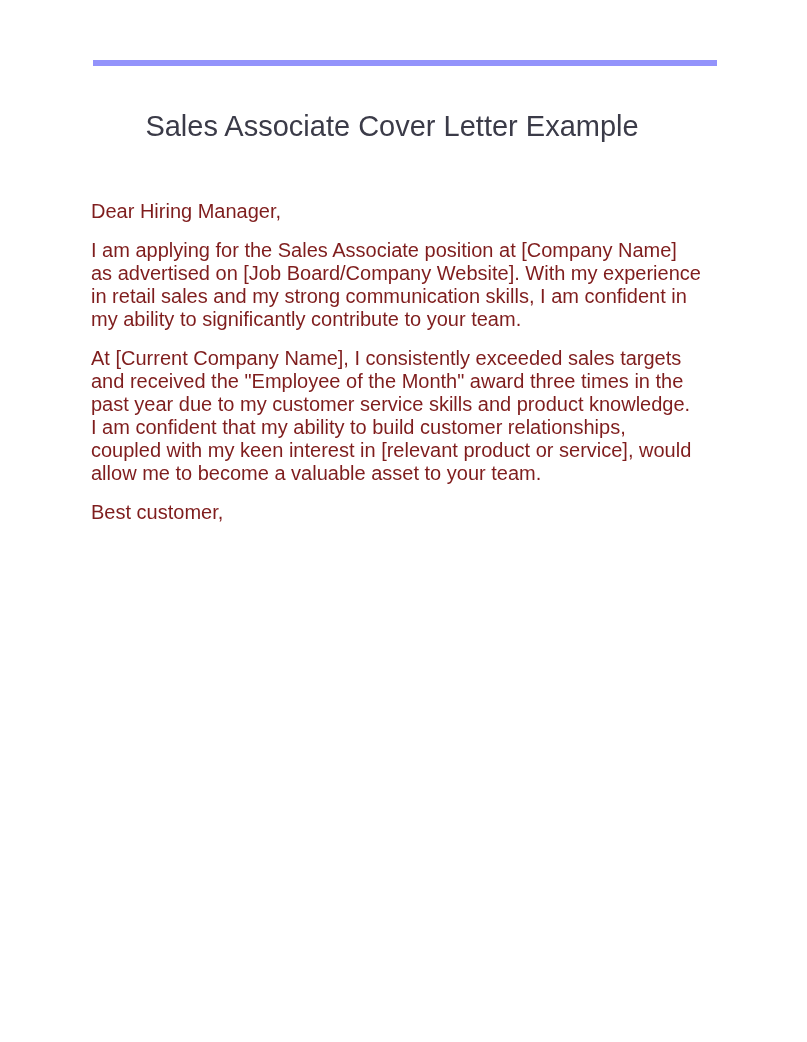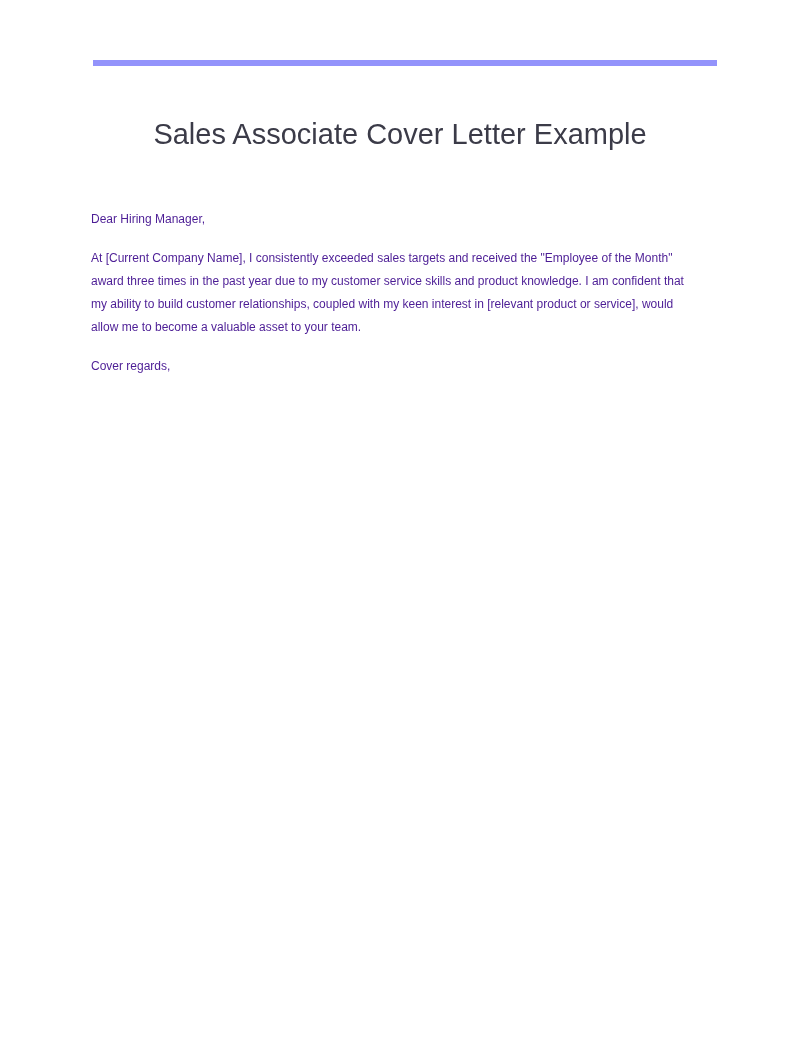--- a/index.html
+++ b/index.html
@@ -1,31 +1,32 @@
 <!DOCTYPE html>
 <html><head>
   <meta charset="utf-8">
   <style>
     html, body { margin: 0; padding: 0; background: #ffffff; }
     body { width: 807px; height: 1042px; position: relative; overflow: hidden; }
     .top-bar { position: absolute; left: 93px; top: 60px; width: 624px; height: 6px; background: #9393fb; }
     .title {
       position: absolute; left: 93px; top: 102px; width: 590px; text-align: center;
       font-family: "Liberation Sans", sans-serif; font-size: 29px; color: #3b3b48;
-      font-weight: normal; margin: 12px; line-height: 40px;
+      font-weight: normal; margin: 4px; line-height: 40px;
     }
     .body {
-      position: absolute; left: 91px; top: 208px; width: 610px;
-      font-family: "Liberation Sans", sans-serif; font-size: 12px; line-height: 23px; color: #4c1d95;
+      position: absolute; left: 91px; top: 200px; width: 610px;
+      font-family: "Liberation Sans", sans-serif; font-size: 20px; line-height: 23px; color: #7f1d1d;
     }
     .body p { margin: 0 0 16px 0; }
   </style>
 </head>
 <body>
 
 <div class="top-bar"></div>
 <h1 class="title">Sales Associate Cover Letter Example</h1>
 
 <div class="body">
   <p>Dear Hiring Manager,</p>
+  <p>I am applying for the Sales Associate position at [Company Name] as advertised on [Job Board/Company Website]. With my experience in retail sales and my strong communication skills, I am confident in my ability to significantly contribute to your team.</p>
   <p>At [Current Company Name], I consistently exceeded sales targets and received the "Employee of the Month" award three times in the past year due to my customer service skills and product knowledge. I am confident that my ability to build customer relationships, coupled with my keen interest in [relevant product or service], would allow me to become a valuable asset to your team.</p>
-  <p>Cover regards,</p>
+  <p>Best customer,</p>
 </div>
 
 </body></html>

